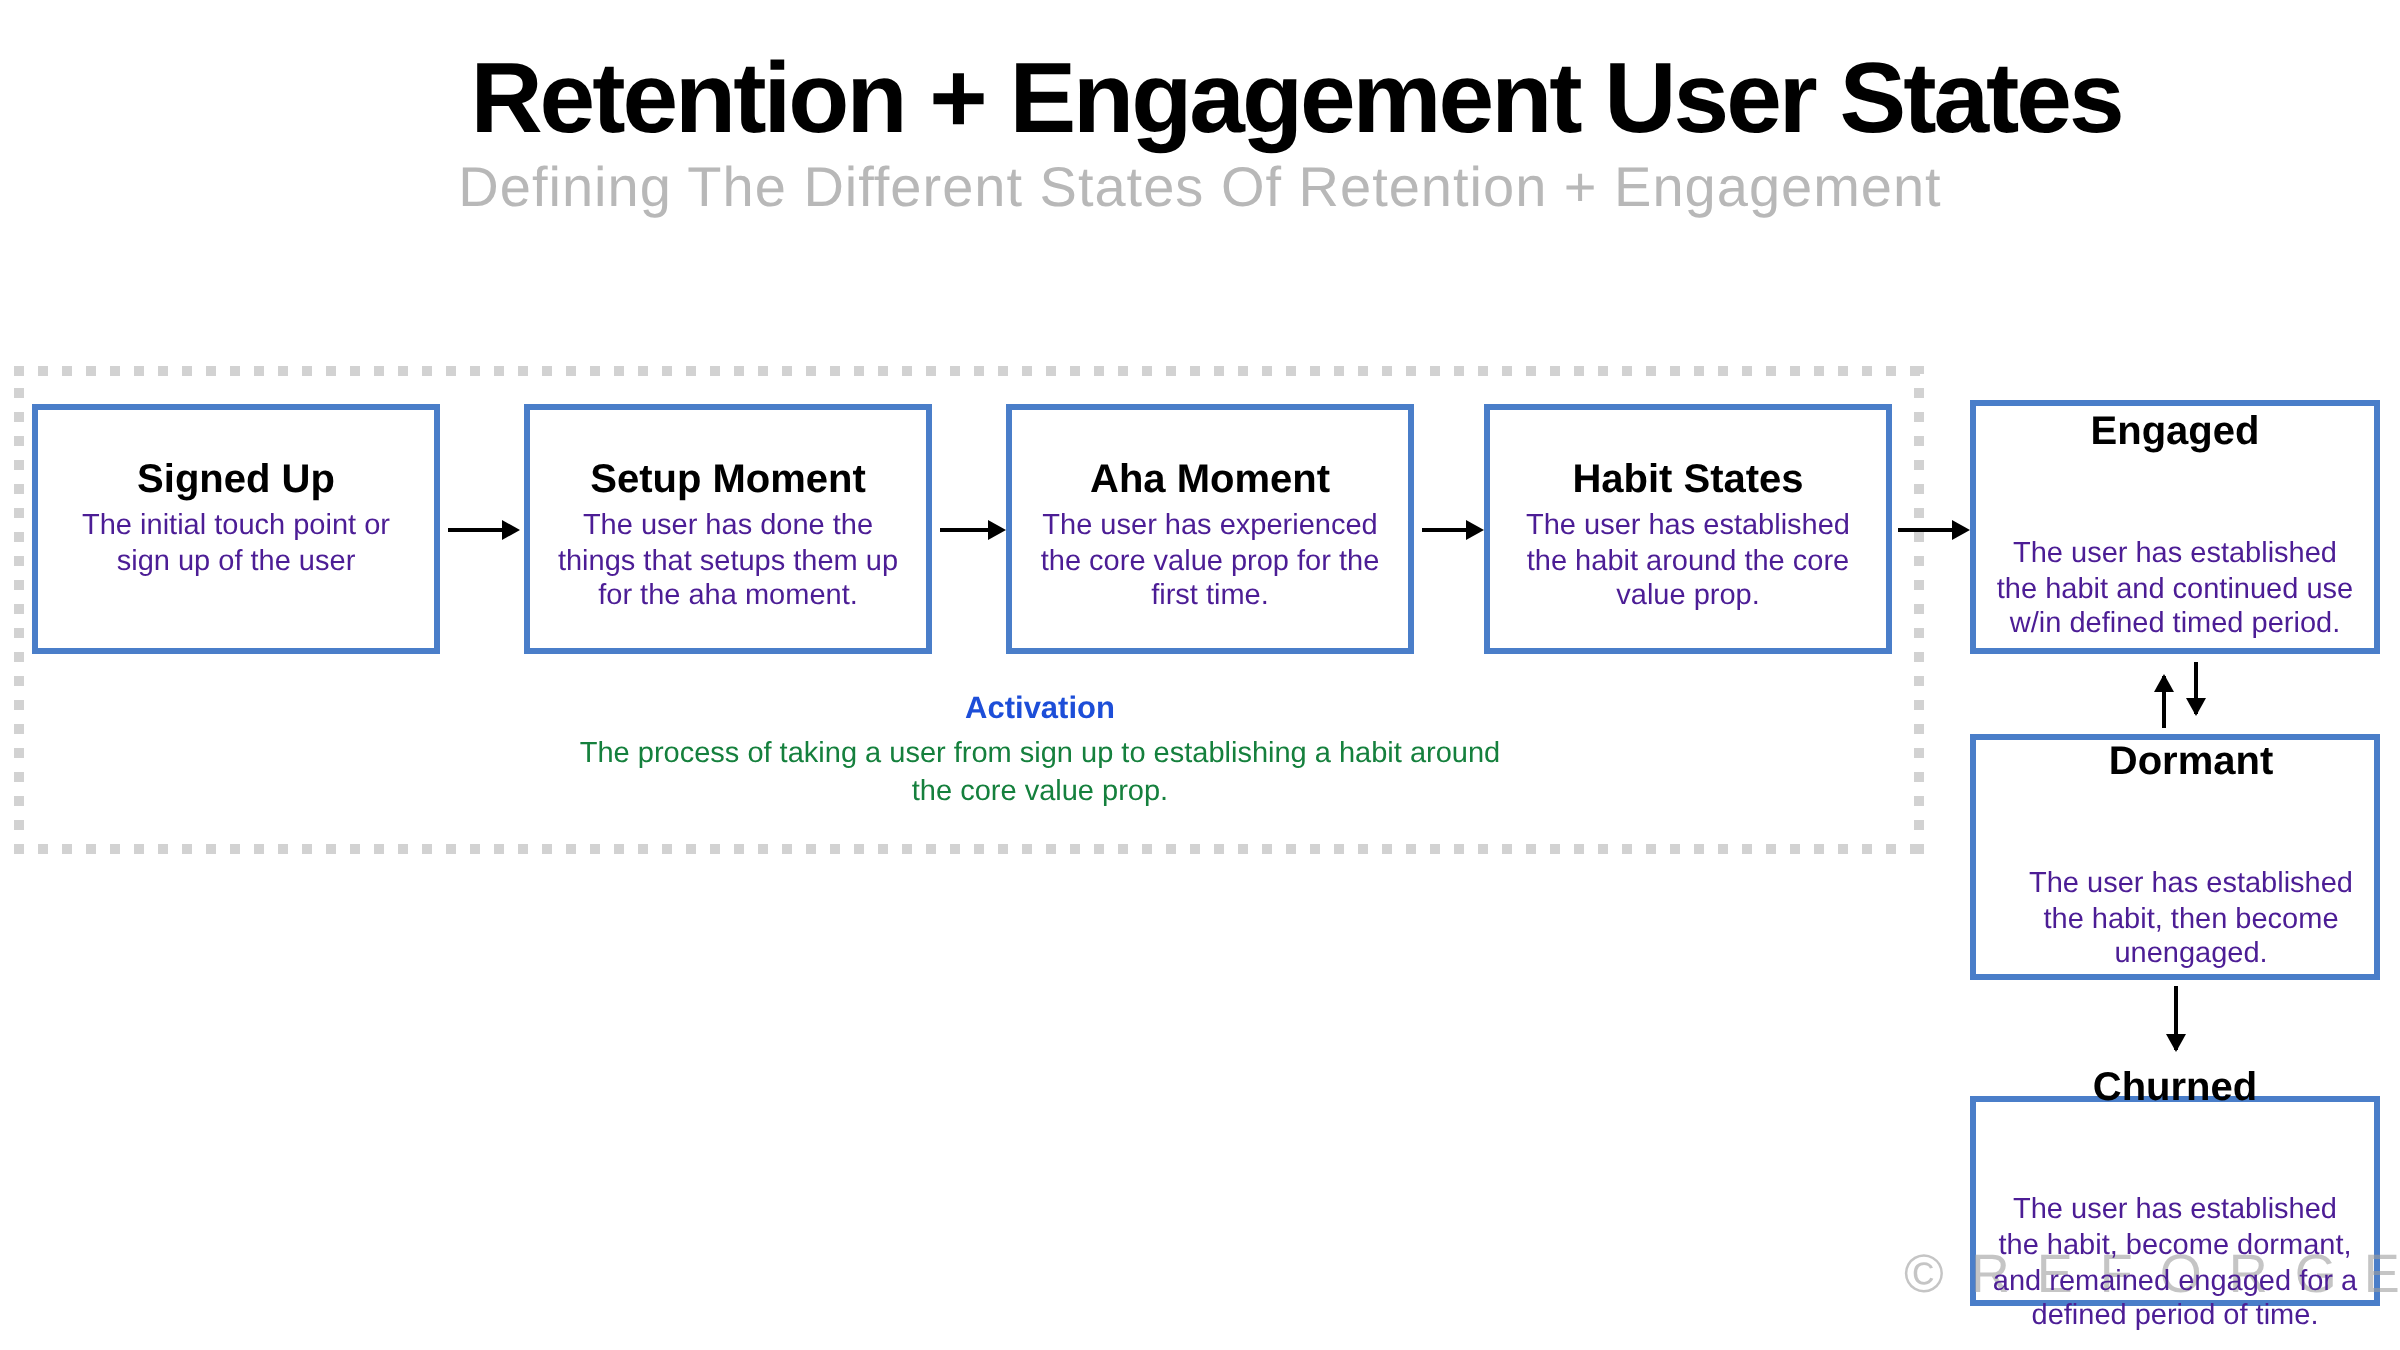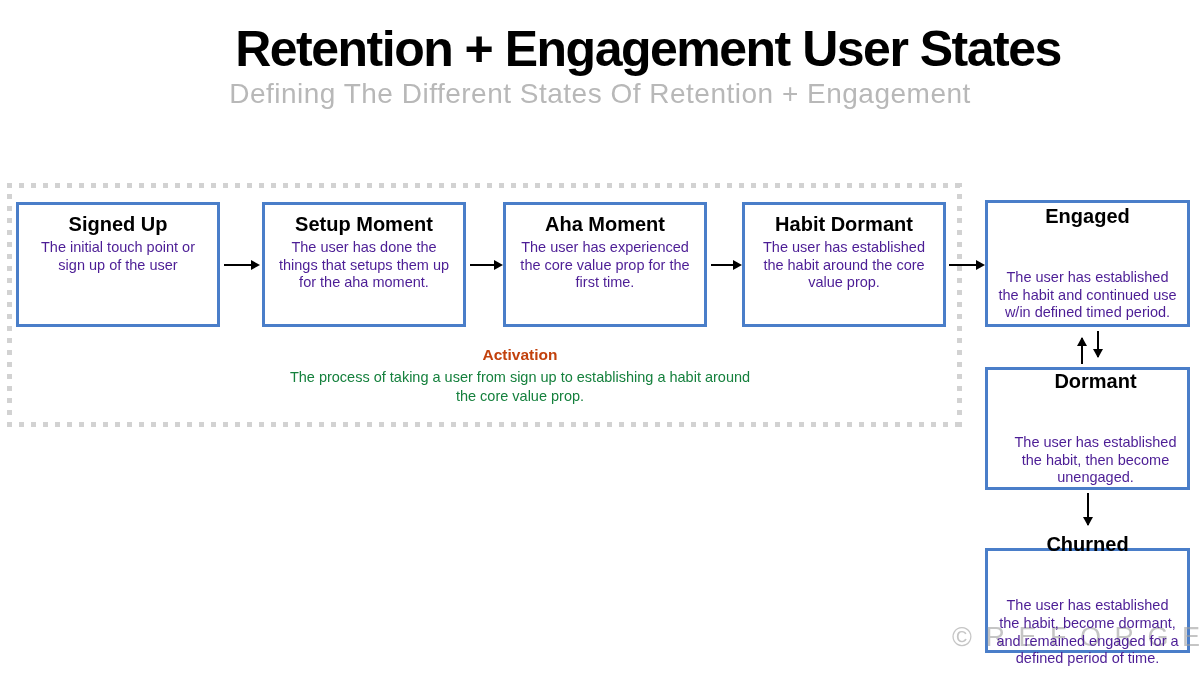--- a/index.html
+++ b/index.html
@@ -62,37 +62,37 @@
     font-weight: 700;
     color: #000000;
     margin-bottom: 3px;
   }
   .box-body {
     position: relative; z-index: 6;
     font-size: 14.5px;
     line-height: 1.22;
     color: #4c1d95;
   }
-  .flow { padding-top: 8px; width: 204px; height: 125px; top: 202px; }
+  .flow { padding-top: 24px; width: 204px; height: 125px; top: 202px; }
   .fb0 { left: 16px;  }
   .fb1 { left: 262px; }
   .fb2 { left: 503px; }
   .fb3 { left: 742px; }
 
   .state {
     left: 985px; width: 205px;
     display: flex; flex-direction: column; justify-content: center; gap: 38px;
   }
   .sb0 { top: 200px; height: 127px; }
   .sb1 { top: 367px; height: 123px; padding-left: 24px; }
   .sb2 { top: 548px; height: 105px; }
 
   
   .activation { position: absolute; left: 170px; top: 346px; width: 700px; text-align: center; }
-  .act-title { font-size: 15.5px; font-weight: 700; color: #c2410c; margin-bottom: 4px; }
+  .act-title { font-size: 15.5px; font-weight: 700; color: #1d4ed8; margin-bottom: 4px; }
   .act-desc  { font-size: 14.5px; color: #15803d; line-height: 1.28; width: 470px; margin: 0 auto; }
 
   
   .h-arrow { position: absolute; top: 264px; height: 2px; background: #000000; }
   .h-arrow::after {
     content: ""; position: absolute; right: -9px; top: -4px;
     border-left: 9px solid #000000;
     border-top: 5px solid transparent;
     border-bottom: 5px solid transparent;
   }
@@ -146,21 +146,21 @@
   </div>
   <div class="box flow fb1">
     <div class="box-title">Setup Moment</div>
     <div class="box-body">The user has done the things that setups them up for the aha moment.</div>
   </div>
   <div class="box flow fb2">
     <div class="box-title">Aha Moment</div>
     <div class="box-body">The user has experienced the core value prop for the first time.</div>
   </div>
   <div class="box flow fb3">
-    <div class="box-title">Habit Dormant</div>
+    <div class="box-title">Habit States</div>
     <div class="box-body">The user has established the habit around the core value prop.</div>
   </div>
 
   <div class="h-arrow ha0"></div>
   <div class="h-arrow ha1"></div>
   <div class="h-arrow ha2"></div>
   <div class="h-arrow ha3"></div>
 
   <div class="activation">
     <div class="act-title">Activation</div>

